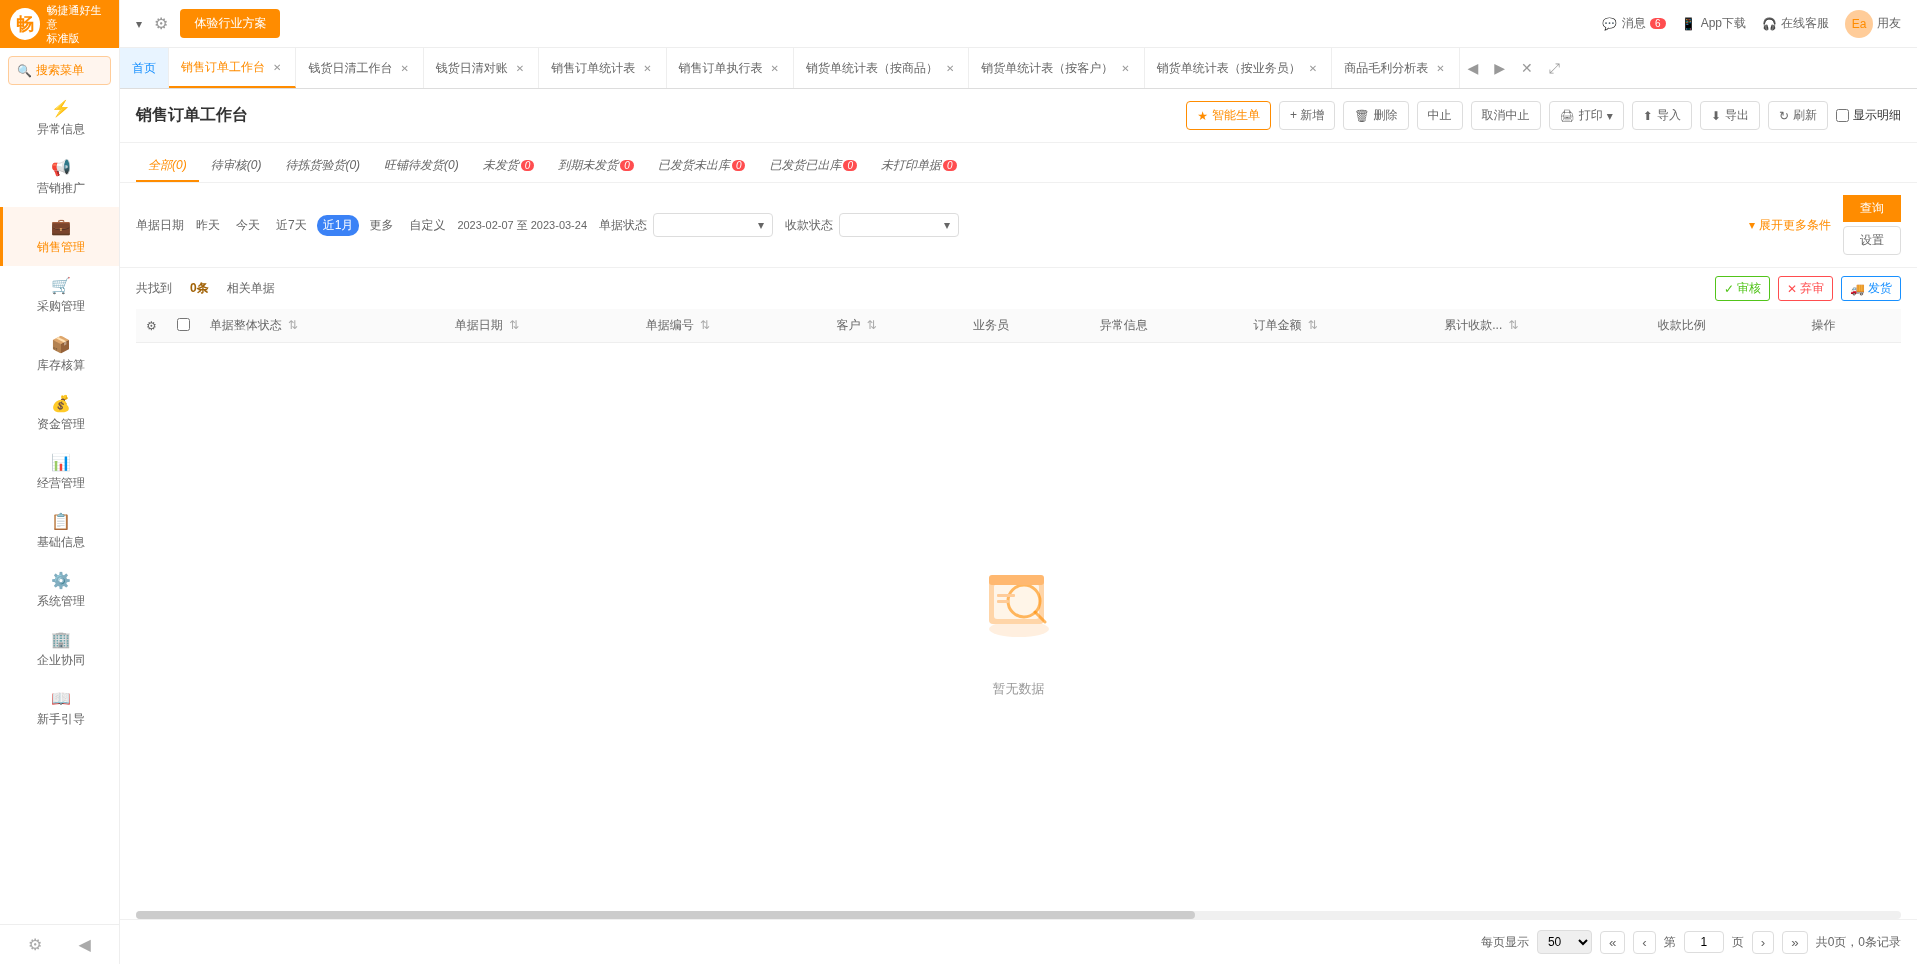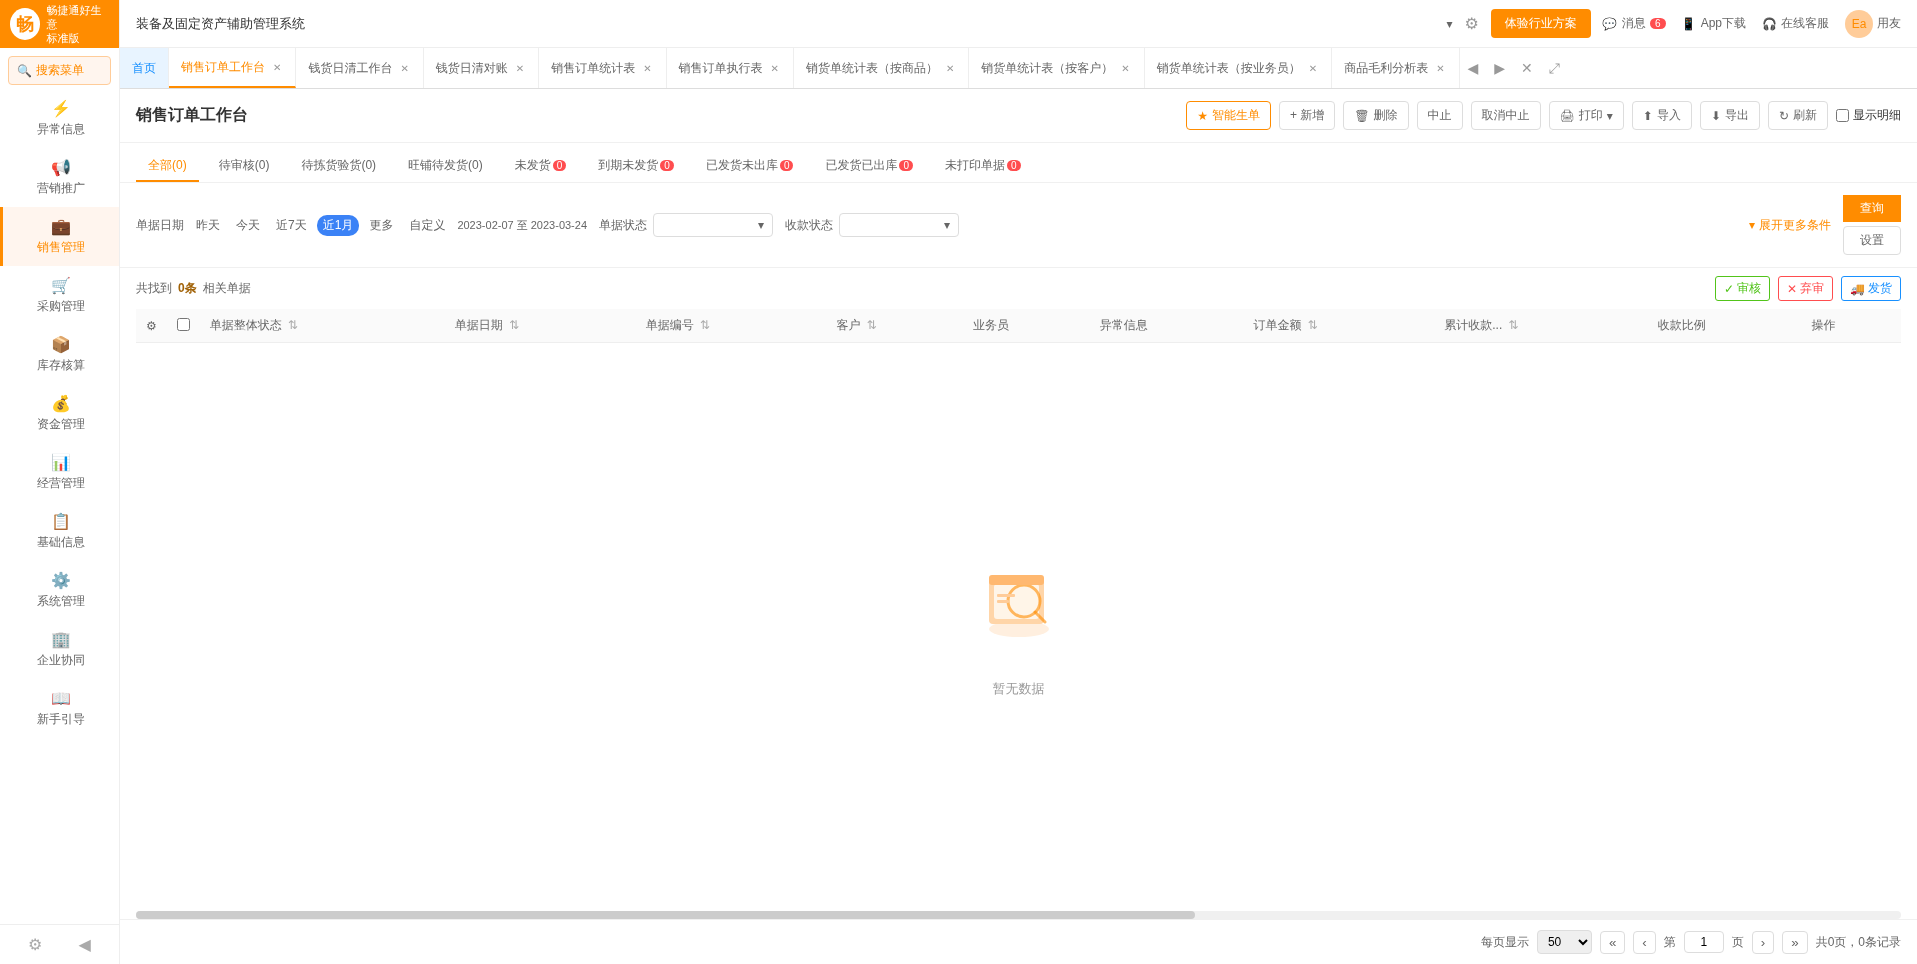--- a/index.html
+++ b/index.html
@@ -45,21 +45,21 @@
     .content-inner { background: #fff; margin: 0; flex: 1; display: flex; flex-direction: column; }
 
     
     .page-header { padding: 12px 16px; display: flex; align-items: center; justify-content: space-between; border-bottom: 1px solid #f0f0f0; }
     .page-title { font-size: 16px; font-weight: bold; color: #333; }
     .page-actions { display: flex; align-items: center; gap: 8px; }
     .btn-smart { background: #fff; border: 1px solid #ff8c00; color: #ff8c00; border-radius: 4px; padding: 5px 10px; cursor: pointer; font-size: 12px; display: flex; align-items: center; gap: 4px; }
     .btn-action { background: #fff; border: 1px solid #ddd; color: #666; border-radius: 4px; padding: 5px 10px; cursor: pointer; font-size: 12px; display: flex; align-items: center; gap: 4px; }
 
     
-    .subtabs { display: flex; align-items: center; padding: 8px 16px 0; gap: 8px; border-bottom: 1px solid #f0f0f0; }
+    .subtabs { display: flex; align-items: center; padding: 8px 16px 0; gap: 0; border-bottom: 1px solid #f0f0f0; font-style: italic; }
     .subtab { padding: 6px 12px; cursor: pointer; font-size: 12px; color: #666; border-bottom: 2px solid transparent; white-space: nowrap; }
     .subtab.active { color: #ff8c00; border-bottom: 2px solid #ff8c00; }
     .subtab-badge { background: #ff4d4f; color: #fff; border-radius: 8px; padding: 0 4px; font-size: 10px; margin-left: 2px; }
 
     
     .filter-bar { padding: 12px 16px; display: flex; align-items: center; gap: 12px; flex-wrap: wrap; border-bottom: 1px solid #f0f0f0; }
     .filter-item { display: flex; align-items: center; gap: 6px; font-size: 12px; color: #666; }
     .filter-label { color: #666; white-space: nowrap; }
     .filter-date-options { display: flex; gap: 4px; align-items: center; justify-content: flex-end; }
     .filter-date-opt { cursor: pointer; padding: 2px 6px; border-radius: 3px; font-size: 12px; color: #666; }
@@ -67,21 +67,21 @@
     .filter-date-range { color: #666; font-size: 11px; }
     .filter-select { border: 1px solid #ddd; border-radius: 4px; padding: 4px 8px; font-size: 12px; color: #666; cursor: pointer; min-width: 120px; display: flex; align-items: center; justify-content: space-between; }
     .expand-btn { cursor: pointer; color: #ff8c00; font-size: 12px; display: flex; align-items: center; gap: 4px; margin-left: auto; }
     .filter-actions { display: flex; flex-direction: column; gap: 4px; }
     .btn-query { background: #ff8c00; color: #fff; border: none; border-radius: 0; padding: 5px 16px; cursor: pointer; font-size: 12px; }
     .btn-set { background: #fff; border: 1px solid #ddd; color: #666; border-radius: 4px; padding: 5px 16px; cursor: pointer; font-size: 12px; }
 
     
     .table-area { padding: 8px 16px; flex: 1; display: flex; flex-direction: column; }
     .table-info { display: flex; align-items: center; justify-content: space-between; margin-bottom: 8px; font-size: 12px; color: #666; }
-    .table-info-left { display: flex; align-items: center; gap: 6px; }
+    .table-info-left { display: flex; align-items: center; gap: 18px; }
     .count-highlight { color: #a16207; font-weight: bold; }
     .table-info-right { display: flex; align-items: center; gap: 8px; }
     .table-action-btn { display: flex; align-items: center; gap: 3px; cursor: pointer; font-size: 12px; padding: 3px 8px; border: 1px solid #ddd; border-radius: 3px; color: #666; background: #fff; }
     .table-action-btn.audit { border-color: #52c41a; color: #52c41a; }
     .table-action-btn.cancel { border-color: #ff4d4f; color: #ff4d4f; }
     .table-action-btn.ship { border-color: #1890ff; color: #1890ff; }
 
     table { width: 100%; border-collapse: collapse; font-size: 12px; }
     thead tr { background: #fafafa; }
     thead th { padding: 8px 10px; text-align: left; color: #666; font-weight: normal; border-bottom: 1px solid #eee; white-space: nowrap; }
@@ -167,21 +167,20 @@
 
   <div class="sidebar-bottom">
     <span class="sidebar-bottom-btn">⚙</span>
     <span class="sidebar-bottom-btn">◀</span>
   </div>
 </div>
 
 <div class="main">
 
   <div class="topbar">
-    <span class="topbar-title">装备及固定资产辅助管理系统</span>
     <span class="topbar-dropdown">▾</span>
     <span class="topbar-setting">⚙</span>
     <button class="topbar-industry-btn">体验行业方案</button>
     <div class="topbar-right">
       <div class="topbar-right-item">
         <span>💬</span>
         <span>消息</span>
         <span class="badge">6</span>
       </div>
       <div class="topbar-right-item">

